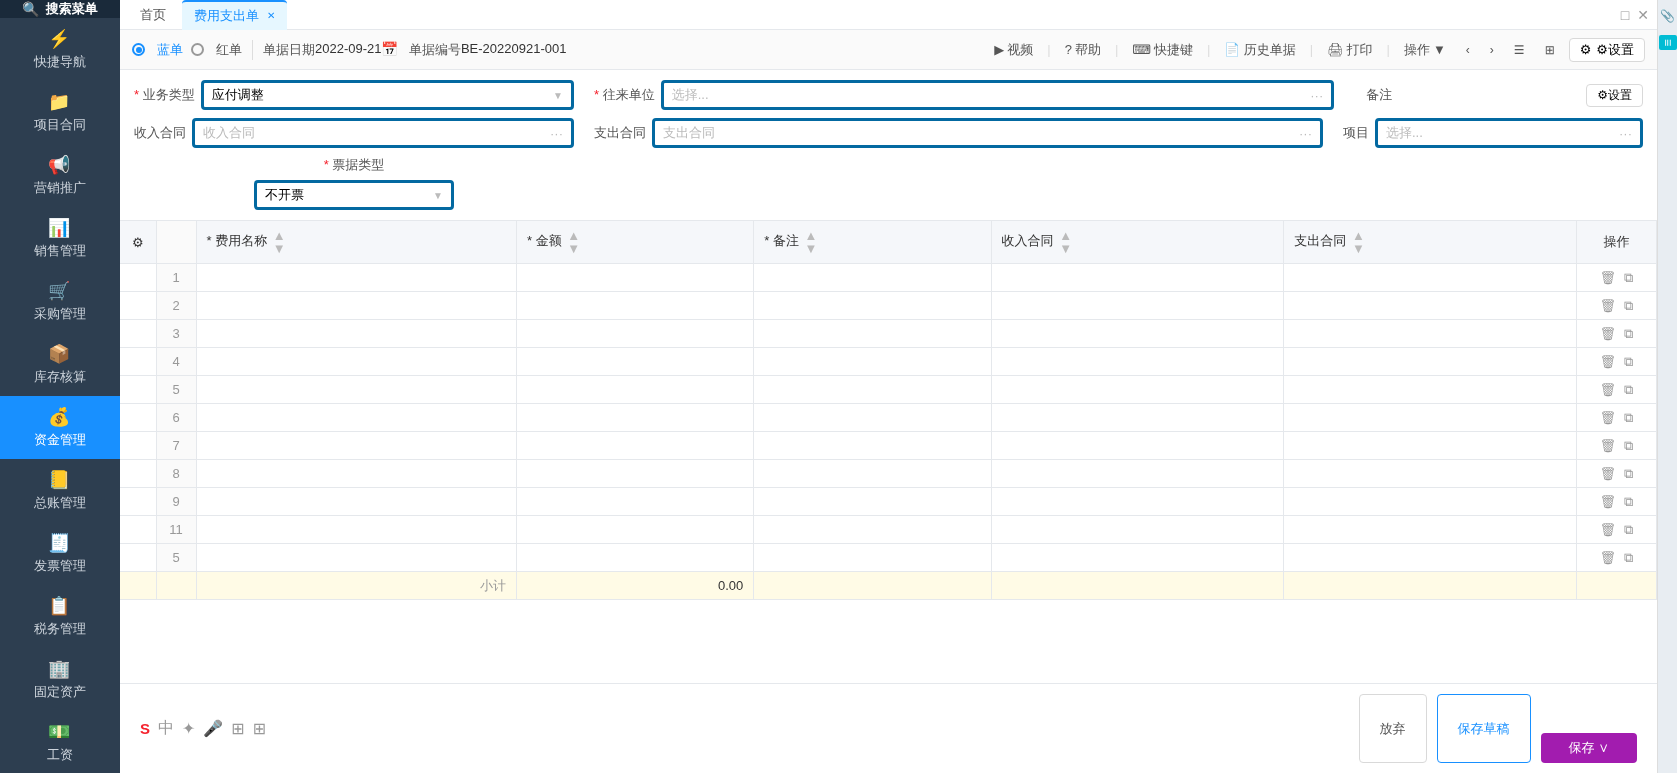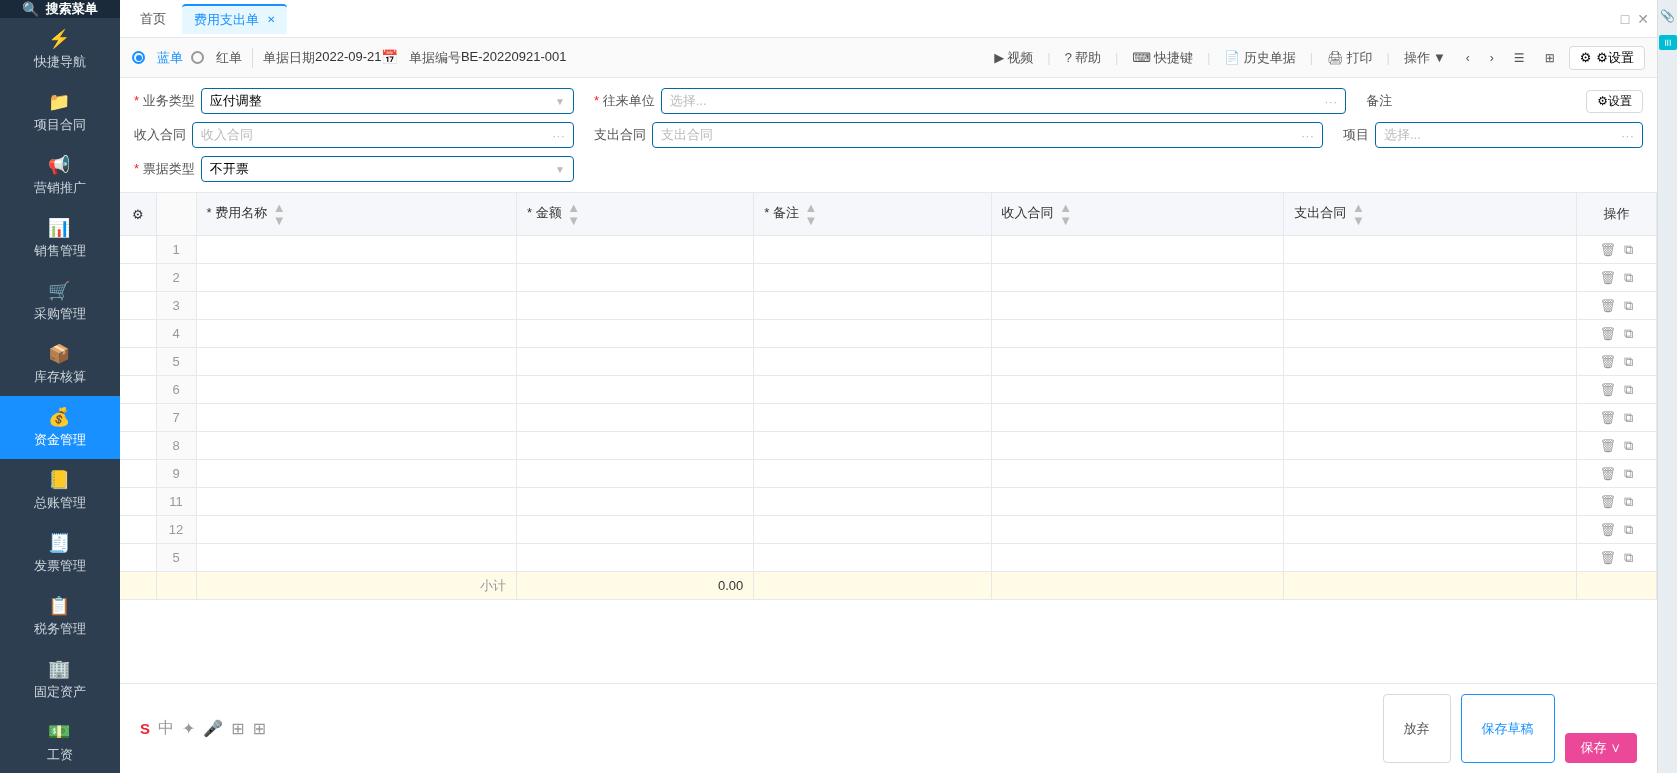--- a/index.html
+++ b/index.html
@@ -41,21 +41,21 @@
     .sidebar-item.active { background: #1890ff; color: #fff; }
     .sidebar-item .icon { font-size: 18px; }
 
     
     .tab-bar {
       display: flex;
       align-items: center;
       background: #fff;
       border-bottom: 1px solid #e5e8ec;
       padding: 0 8px;
-      height: 38px;
+      height: 30px;
       gap: 4px;
     }
     .tab {
       display: flex;
       align-items: center;
       padding: 4px 12px;
       border-radius: 4px 4px 0 0;
       cursor: pointer;
       font-size: 13px;
       color: #555;
@@ -123,21 +123,21 @@
       display: flex;
       align-items: center;
       gap: 6px;
       flex: 1;
       min-width: 0;
     }
     .form-label { color: #555; white-space: nowrap; font-size: 13px; }
     .form-label.required::before { content: '* '; color: #f5222d; }
     .form-input {
       flex: 1;
-      border: 1px solid #0369a1;
+      border: 3px solid #0369a1;
       border-radius: 4px;
       padding: 3px 8px;
       font-size: 13px;
       min-width: 0;
       background: #fff;
       display: flex;
       align-items: center;
       justify-content: space-between;
       cursor: pointer;
     }
@@ -203,22 +203,22 @@
     .footer-actions { display: flex; gap: 10px; }
     .btn-discard {
       background: #fff; border: 1px solid #d9d9d9; border-radius: 4px;
       padding: 6px 20px; cursor: pointer; font-size: 13px; color: #555;
     }
     .btn-save-draft {
       background: #fff; border: 1px solid #1890ff; border-radius: 4px;
       padding: 6px 20px; cursor: pointer; font-size: 13px; color: #1890ff;
     }
     .btn-save {
-      background: #ec4899; border: none; border-radius: 4px;
-      padding: 6px 16px; cursor: pointer; font-size: 13px; color: #fff;
+      background: #a21caf; border: none; border-radius: 4px;
+      padding: 6px 28px; cursor: pointer; font-size: 13px; color: #fff;
       display: flex; align-items: center; gap: 3px; margin-top: 39px;
     }
 
     
     .right-panel {
       width: 20px;
       background: #e8edf2;
       display: flex;
       flex-direction: column;
       align-items: center;
@@ -385,21 +385,21 @@
           <span class="arrow">▼</span>
         </div>
       </div>
       <div class="form-field">
         <span class="form-label required">往来单位</span>
         <div class="form-input" style="min-width:300px;">
           <span class="placeholder">选择...</span>
           <span class="dots">···</span>
         </div>
       </div>
-      <div class="form-field" style="max-width:200px;">
+      <div class="form-field" style="max-width:200px;margin-left:12px;">
         <span class="form-label">备注</span>
         <input class="form-notes" type="text" style="">
       </div>
       <div style="margin-left:auto;">
         <button class="settings-btn">⚙设置</button>
       </div>
     </div>
     <div class="form-row">
       <div class="form-field" style="max-width:440px;">
         <span class="form-label">收入合同</span>
@@ -417,21 +417,21 @@
       </div>
       <div class="form-field" style="max-width:300px;">
         <span class="form-label">项目</span>
         <div class="form-input" style="min-width:180px;">
           <span class="placeholder">选择...</span>
           <span class="dots">···</span>
         </div>
       </div>
     </div>
     <div class="form-row" style="margin-bottom:0;">
-      <div class="form-field" style="max-width:440px;">
+      <div class="form-field" style="max-width:440px;flex-direction:column;">
         <span class="form-label required">票据类型</span>
         <div class="form-input select-input" style="min-width:200px;">
           <span>不开票</span>
           <span class="arrow">▼</span>
         </div>
       </div>
     </div>
   </div>
 
   <div class="table-wrapper">
@@ -609,33 +609,20 @@
       <td></td>
       <td></td>
       <td></td>
       <td class="ops">
         <span class="op-icon">🗑</span>
         <span class="op-icon">⧉</span>
       </td>
     </tr>
           <tr>
       <td></td>
-      <td class="row-num">12</td>
-      <td></td>
-      <td></td>
-      <td></td>
-      <td></td>
-      <td></td>
-      <td class="ops">
-        <span class="op-icon">🗑</span>
-        <span class="op-icon">⧉</span>
-      </td>
-    </tr>
-          <tr>
-      <td></td>
       <td class="row-num">5</td>
       <td></td>
       <td></td>
       <td></td>
       <td></td>
       <td></td>
       <td class="ops">
         <span class="op-icon">🗑</span>
         <span class="op-icon">⧉</span>
       </td>

